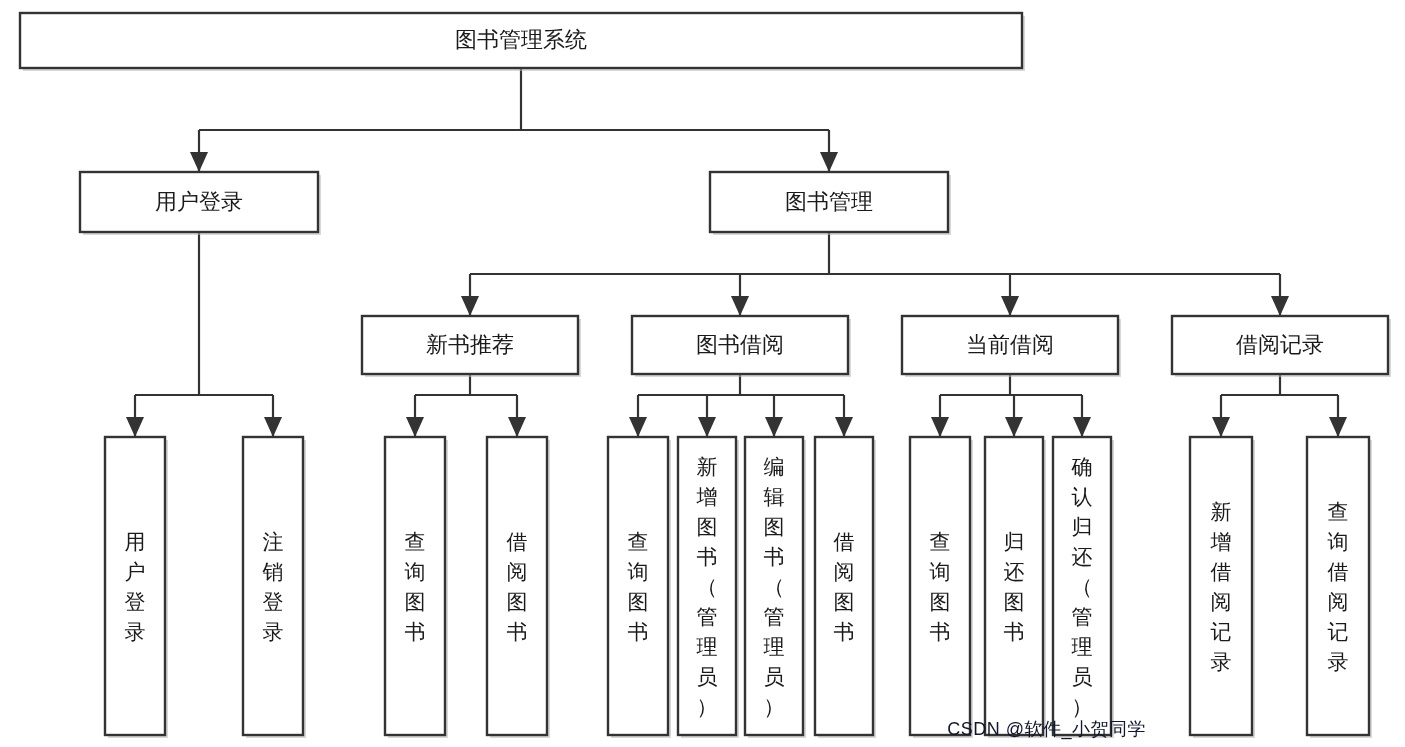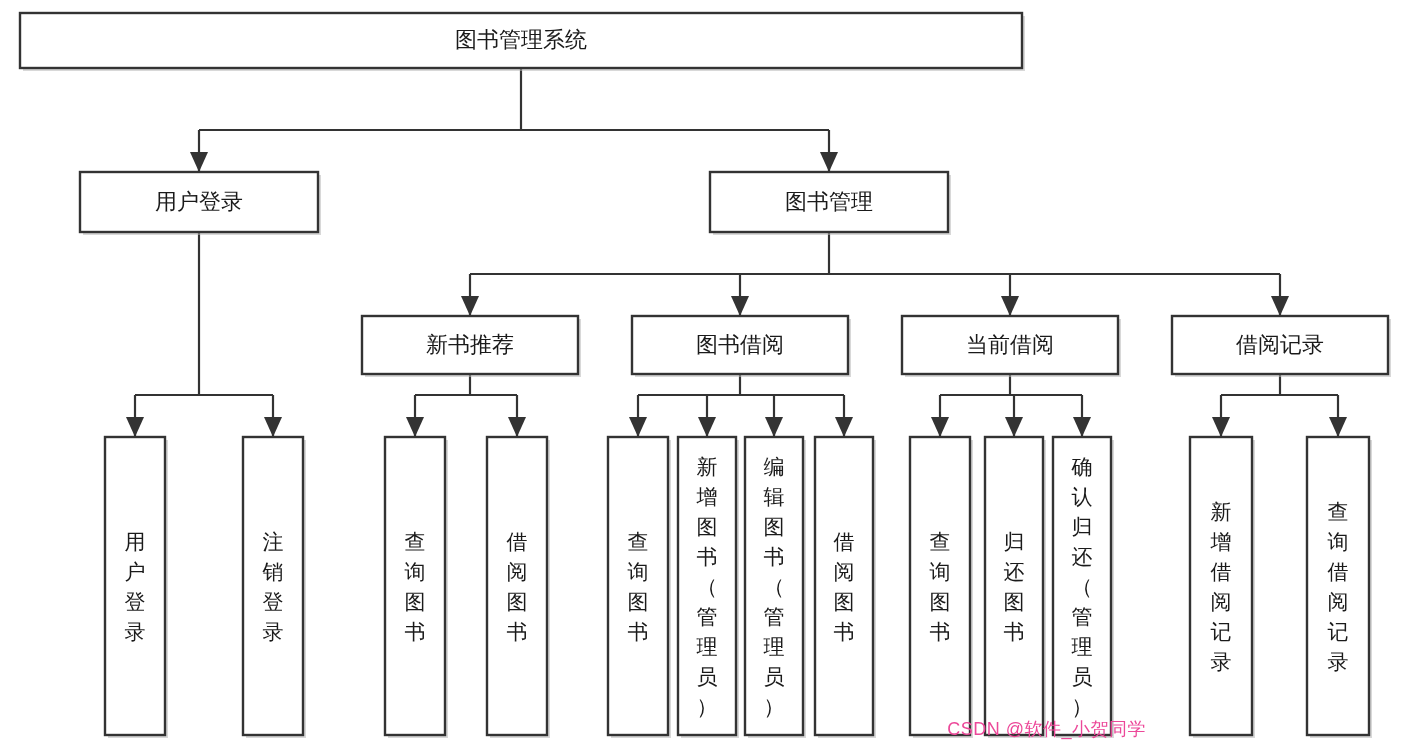--- a/index.html
+++ b/index.html
@@ -52,21 +52,21 @@
     font-size: 21px;
     fill: #1a1a1a;
     text-anchor: middle;
   }
   .watermark {
     position: absolute;
     right: 8px;
     bottom: 6px;
     font-family: "Liberation Sans", "DejaVu Sans", sans-serif;
     font-size: 18px;
-    color: #ec4899;
+    color: #0f172a;
     white-space: nowrap;
     letter-spacing: 0.5px;
     user-select: none;
     text-align: center;
   }
 </style>
 </head>
 <body>
 
 <div id="chart-root">

